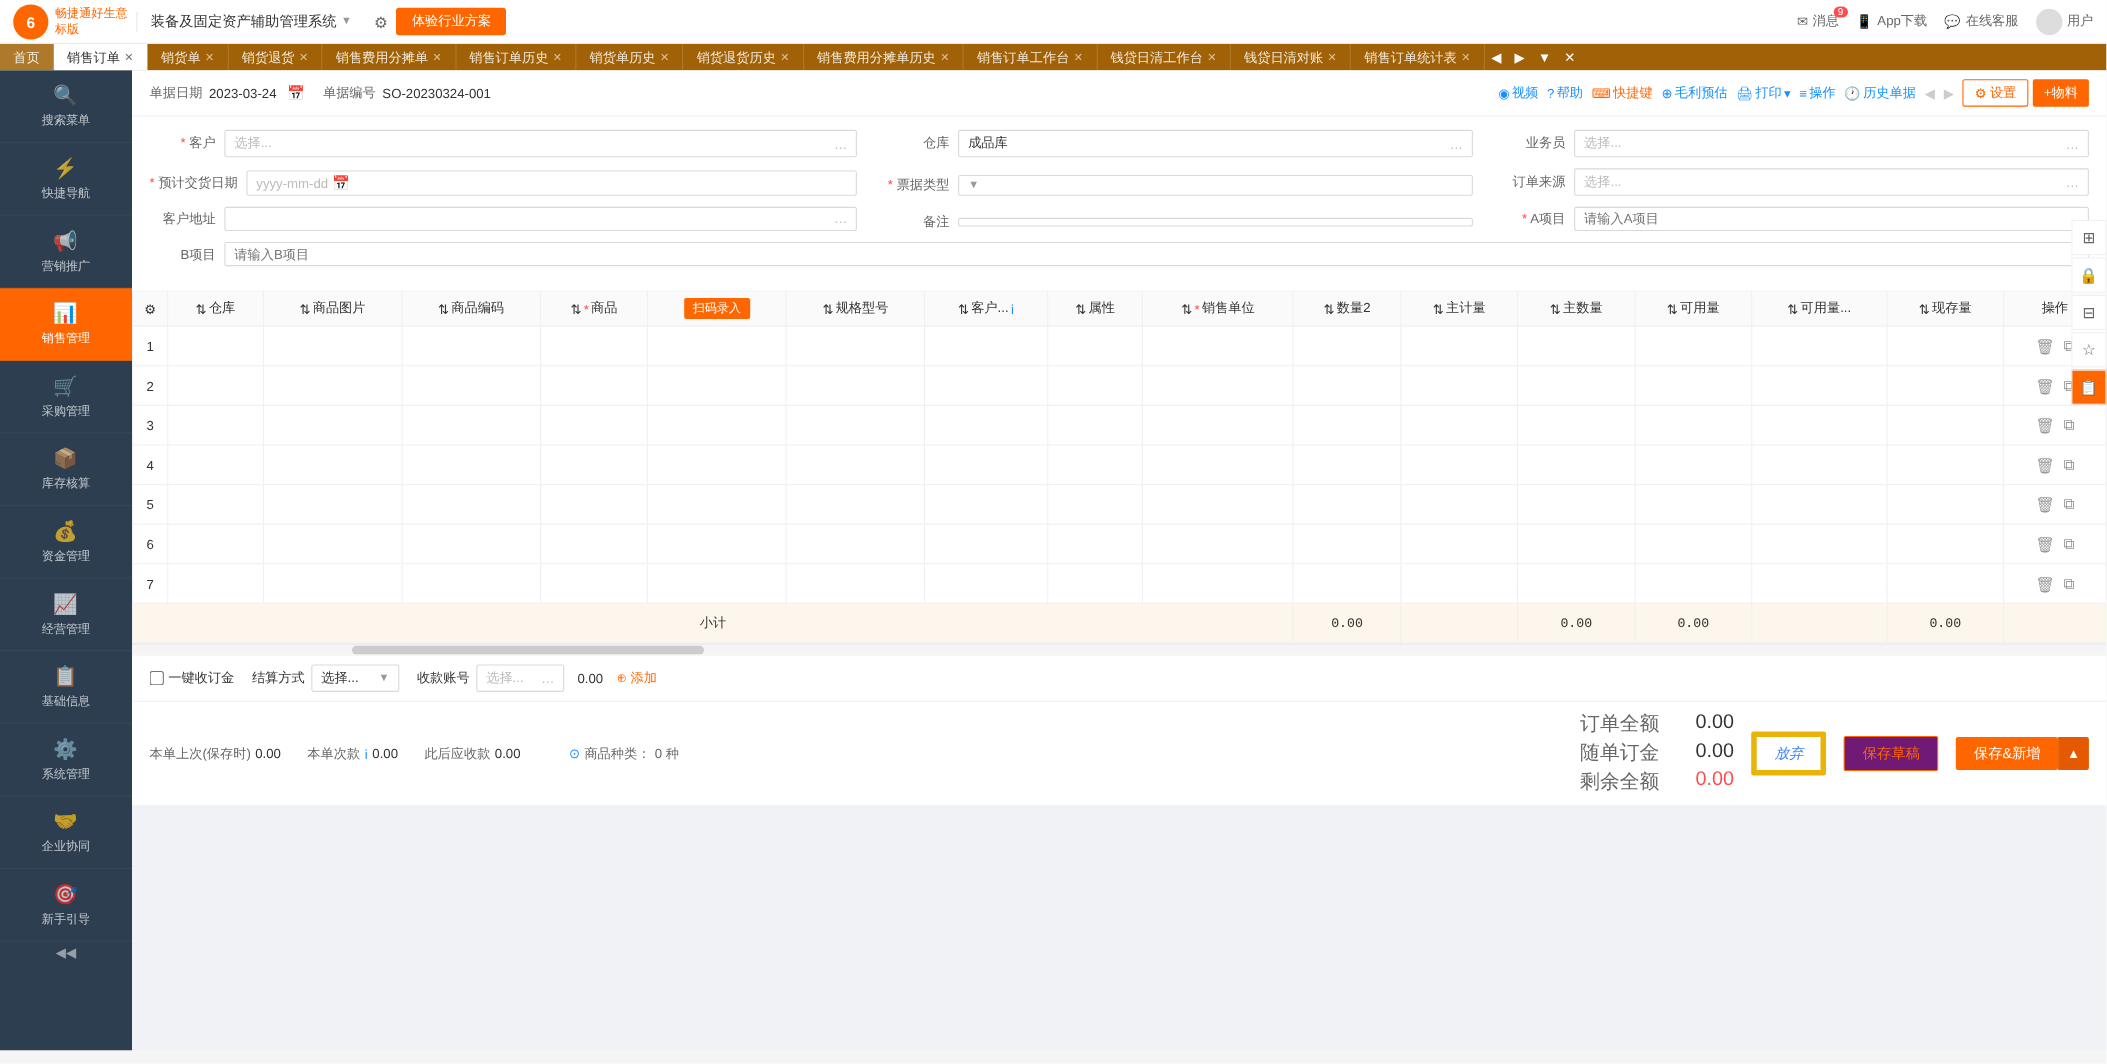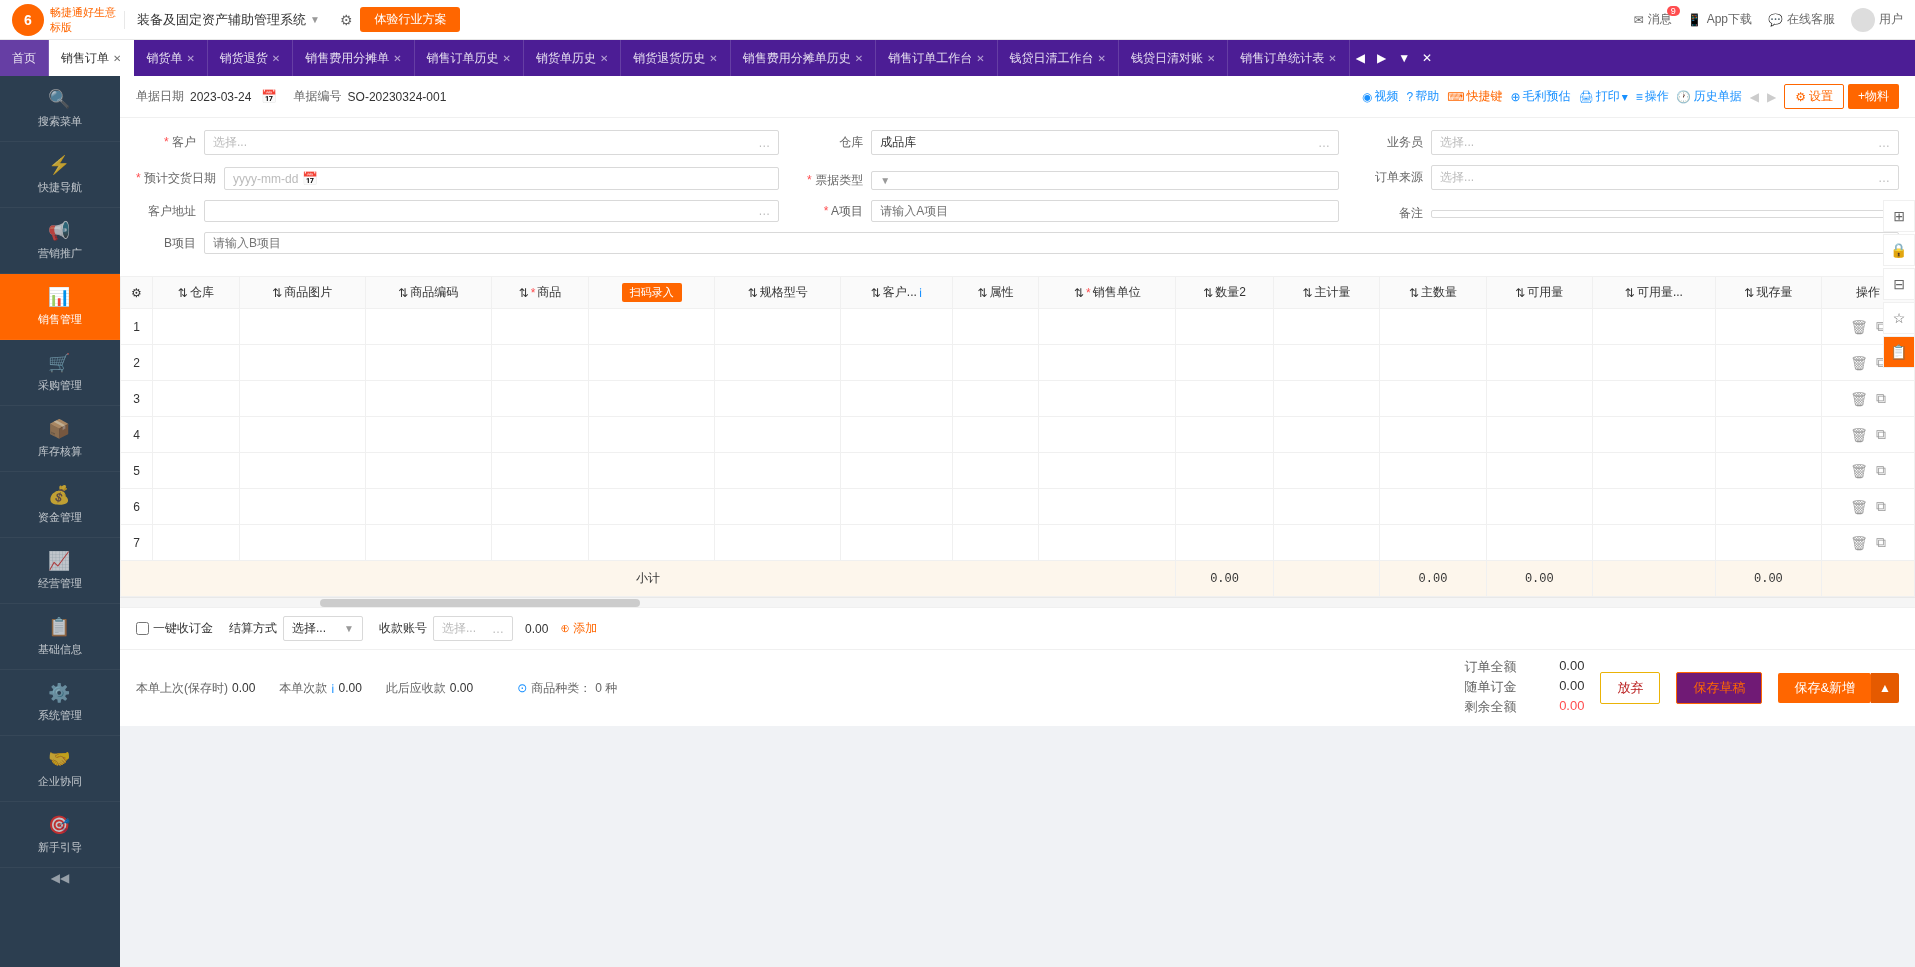--- a/index.html
+++ b/index.html
@@ -16,21 +16,21 @@
     .dropdown-arrow { color: #999; font-size: 10px; }
     .gear-btn { color: #666; cursor: pointer; font-size: 14px; }
     .solution-btn { background: #ff6600; color: white; border: none; padding: 4px 14px; border-radius: 3px; cursor: pointer; font-size: 12px; }
     .top-bar-right { display: flex; align-items: center; gap: 16px; font-size: 12px; color: #666; }
     .msg-icon { position: relative; }
     .msg-badge { position: absolute; top: -5px; right: -8px; background: #ff4d4f; color: white; border-radius: 8px; font-size: 9px; padding: 0 4px; }
     .top-right-item { display: flex; align-items: center; gap: 4px; cursor: pointer; }
     .avatar { width: 24px; height: 24px; background: #ddd; border-radius: 50%; }
 
     
-    .nav-tabs { background: #4c1d95; height: 36px; display: flex; align-items: center; overflow: hidden; }
+    .nav-tabs { background: #a16207; height: 24px; display: flex; align-items: center; overflow: hidden; }
     .nav-tab { padding: 0 12px; height: 36px; display: flex; align-items: center; color: rgba(255,255,255,0.85); cursor: pointer; font-size: 12px; white-space: nowrap; border-right: 1px solid rgba(255,255,255,0.15); gap: 4px; }
     .nav-tab.active { background: white; color: #333; }
     .nav-tab.home { background: rgba(255,255,255,0.15); }
     .nav-tab-close { font-size: 10px; opacity: 0.7; }
     .nav-tab-arrow { padding: 0 6px; color: white; cursor: pointer; }
 
     
     .layout { display: flex; height: calc(100vh - 76px); }
     .sidebar { width: 120px; background: #2c3e50; flex-shrink: 0; overflow-y: auto; }
     .sidebar-item { display: flex; flex-direction: column; align-items: center; padding: 12px 8px; color: rgba(255,255,255,0.7); cursor: pointer; gap: 4px; font-size: 11px; border-bottom: 1px solid rgba(255,255,255,0.05); }
@@ -87,25 +87,25 @@
     .bottom-bar { background: white; padding: 8px 16px; border-top: 1px solid #f0f0f0; display: flex; align-items: center; gap: 16px; }
     .bottom-field { display: flex; align-items: center; gap: 4px; font-size: 12px; color: #666; }
     .bottom-field .val { color: #333; font-weight: 500; }
     .bottom-checkbox { display: flex; align-items: center; gap: 4px; }
     .payment-field { display: flex; align-items: center; gap: 6px; }
 
     
     .footer { background: white; padding: 8px 16px; border-top: 1px solid #f0f0f0; display: flex; align-items: center; }
     .footer-left { display: flex; gap: 24px; font-size: 12px; color: #666; }
     .footer-right { margin-left: auto; display: flex; gap: 16px; align-items: center; }
-    .footer-summary { text-align: right; font-size: 13px; }
+    .footer-summary { text-align: right; font-size: 18px; }
     .footer-summary-row { display: flex; justify-content: flex-end; gap: 8px; margin-bottom: 2px; }
     .footer-summary-row .lbl { color: #666; }
     .footer-summary-row .val { color: #333; font-weight: 500; min-width: 60px; text-align: right; }
-    .btn-discard { background: white; border: 1px solid #eab308; color: #b91c1c; padding: 6px 16px; border-radius: 2px; cursor: pointer; font-size: 13px; }
+    .btn-discard { background: white; border: 5px solid #eab308; color: #3b82f6; padding: 6px 16px; border-radius: 2px; cursor: pointer; font-size: 13px; font-style: italic; }
     .btn-save-draft { background: #701a75; border: 1px solid #ff6600; color: #ff6600; padding: 6px 16px; border-radius: 2px; cursor: pointer; font-size: 13px; }
     .btn-save-new { background: #ff6600; color: white; border: none; padding: 6px 16px; border-radius: 2px; cursor: pointer; font-size: 13px; display: flex; align-items: center; gap: 4px; }
     .btn-chevron { background: #e55a00; color: white; border: none; padding: 6px 8px; border-radius: 0 2px 2px 0; cursor: pointer; font-size: 12px; }
     .product-count { display: flex; align-items: center; gap: 4px; font-size: 12px; color: #666; margin-left: 20px; }
 
     
     .right-quick { position: fixed; right: 0; top: 200px; display: flex; flex-direction: column; gap: 2px; }
     .quick-btn { width: 32px; height: 32px; background: white; border: 1px solid #f0f0f0; display: flex; align-items: center; justify-content: center; cursor: pointer; color: #666; font-size: 14px; }
 
     .scrollbar-row { height: 10px; background: #f5f5f5; border-top: 1px solid #e8e8e8; position: relative; }
@@ -311,28 +311,28 @@
 
         <div class="form-row">
           <div class="form-field" style="flex:1.2">
             <label>客户地址</label>
             <div class="form-input-wrapper">
               <span style="color:#bbb; font-size:12px;"></span>
               <span class="dots">…</span>
             </div>
           </div>
           <div class="form-field" style="flex:1; margin-left:24px;">
-            <label class="required">A项目</label>
-            <input class="form-input" type="text" placeholder="请输入A项目" style="">
-          </div>
-          <div class="form-field" style="flex:1; margin-left:24px;">
             <label>备注</label>
             <div class="form-input-wrapper" style="flex:2">
               <span style="color:#bbb; font-size:12px;"></span>
             </div>
+          </div>
+          <div class="form-field" style="flex:1; margin-left:24px;">
+            <label class="required">A项目</label>
+            <input class="form-input" type="text" placeholder="请输入A项目" style="">
           </div>
         </div>
 
         <div class="form-row">
           <div class="form-field" style="flex:1.2">
             <label>B项目</label>
             <input class="form-input" type="text" style="flex: 2 1 0%;" placeholder="请输入B项目">
           </div>
         </div>
       </div>

